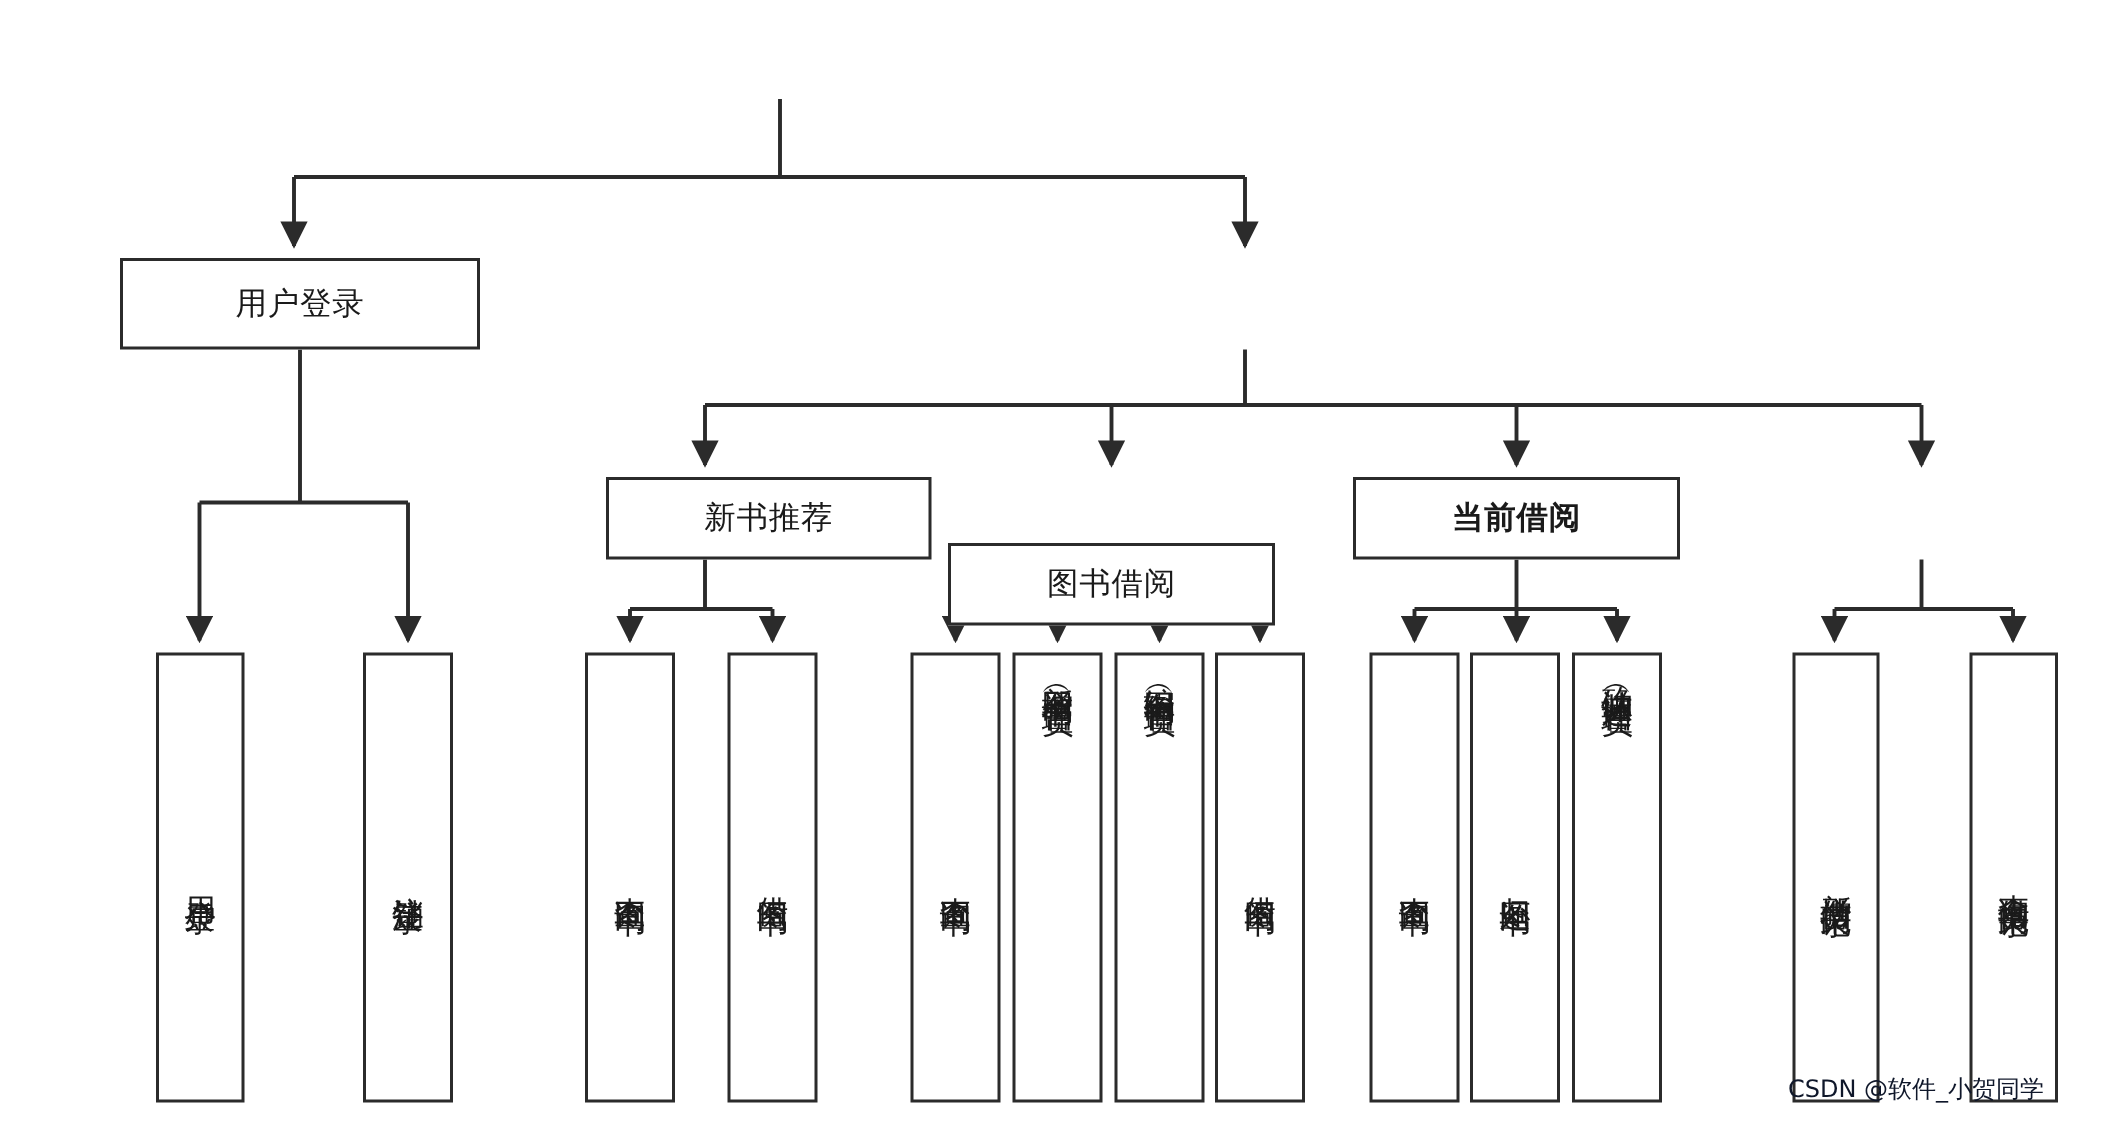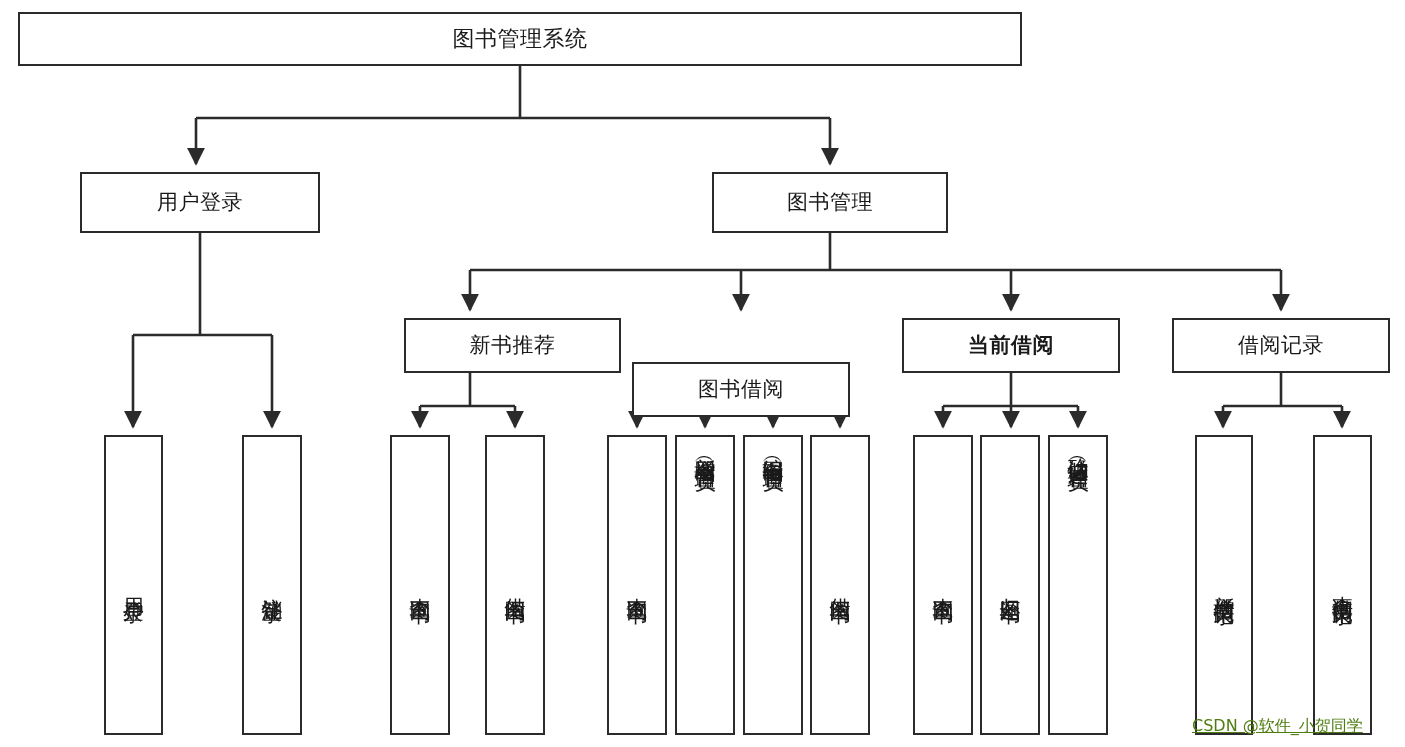--- a/index.html
+++ b/index.html
@@ -65,24 +65,23 @@
   
   .node.v.mid {
     align-items: center;
     padding-top: 0;
   }
   .watermark {
     position: absolute;
     left: 1192px;
     top: 716px;
     font-size: 16px;
-    color: #4d7c0f;
+    color: #0f172a;
     white-space: nowrap;
     font-family: "DejaVu Sans", "Liberation Sans", sans-serif;
-    text-decoration: underline;
   }
 </style>
 </head>
 <body>
 
 <div id="diagram-root">
 
   <svg id="diagram-svg" viewBox="0 0 1405 747" xmlns="http://www.w3.org/2000/svg">
     <defs>
       <marker id="arrow" viewBox="0 0 10 10" refX="9" refY="5" markerWidth="7" markerHeight="7" orient="auto-start-reverse">
@@ -126,42 +125,33 @@
       <path d="M 1011 406 L 1011 427" marker-end="url(#arrow)"></path>
       <path d="M 1078 406 L 1078 427" marker-end="url(#arrow)"></path>
 
       <path d="M 1281 373 L 1281 406"></path>
       <path d="M 1223 406 L 1342 406"></path>
       <path d="M 1223 406 L 1223 427" marker-end="url(#arrow)"></path>
       <path d="M 1342 406 L 1342 427" marker-end="url(#arrow)"></path>
     </g>
   </svg>
 
-  <div class="node h root" style="left:18px; top:12px; width:1004px; height:54px;">
-    <span class="node-label">图书管理系统</span>
-  </div>
 
   <div class="node h" style="left:80px; top:172px; width:240px; height:61px;">
     <span class="node-label">用户登录</span>
-  </div>
-  <div class="node h" style="left:712px; top:172px; width:236px; height:61px;">
-    <span class="node-label">图书管理</span>
   </div>
 
   <div class="node h" style="left:361px; top:318px; width:217px; height:55px;margin-left:43px;">
     <span class="node-label">新书推荐</span>
   </div>
   <div class="node h" style="left:632px; top:318px; width:218px; height:55px;margin-top:44px;">
     <span class="node-label">图书借阅</span>
   </div>
   <div class="node h" style="left:902px; top:318px; width:218px; height:55px;font-weight:bold;">
     <span class="node-label">当前借阅</span>
-  </div>
-  <div class="node h" style="left:1172px; top:318px; width:218px; height:55px;">
-    <span class="node-label">借阅记录</span>
   </div>
 
   <div class="node v mid" style="left:104px; top:435px; width:59px; height:300px;">
     <span class="node-label">用户登录</span>
   </div>
   <div class="node v mid" style="left:242px; top:435px; width:60px; height:300px;">
     <span class="node-label">注销登录</span>
   </div>
 
   <div class="node v mid" style="left:390px; top:435px; width:60px; height:300px;">

